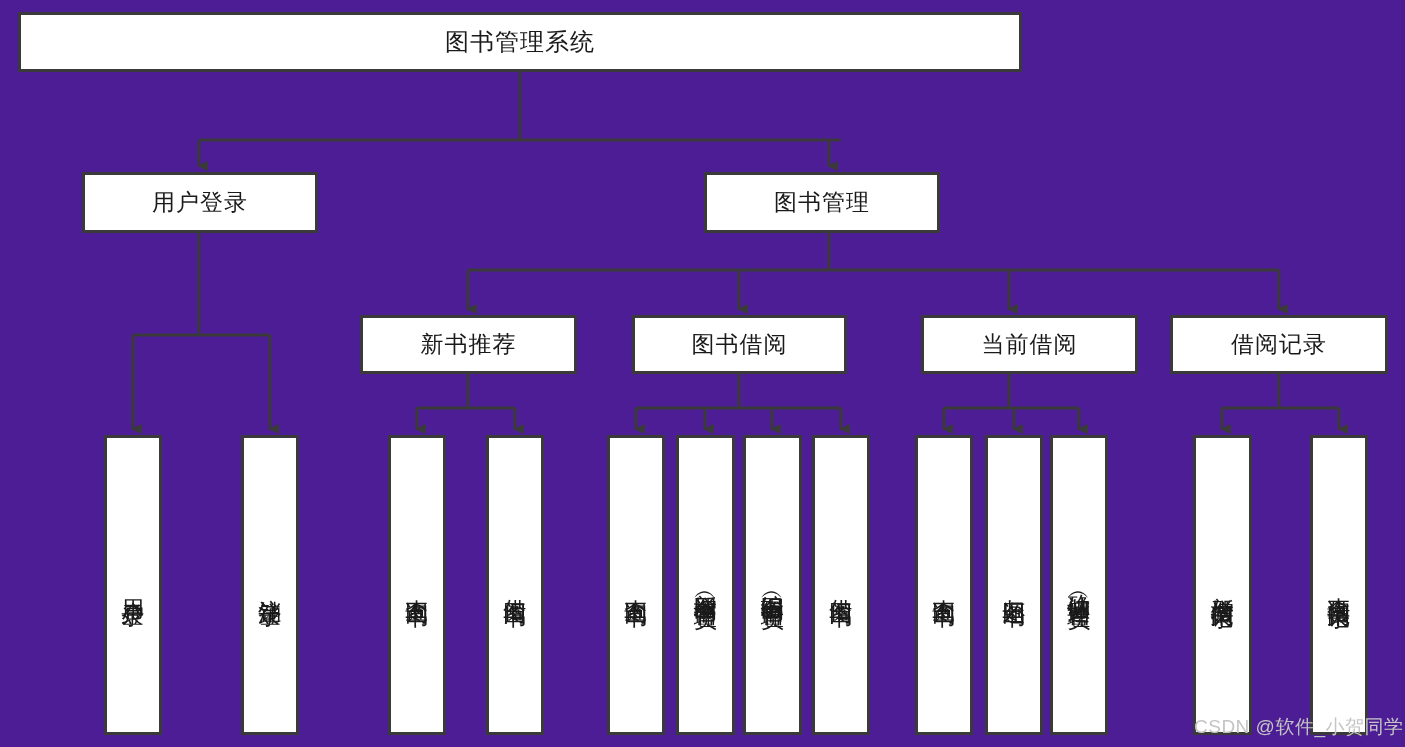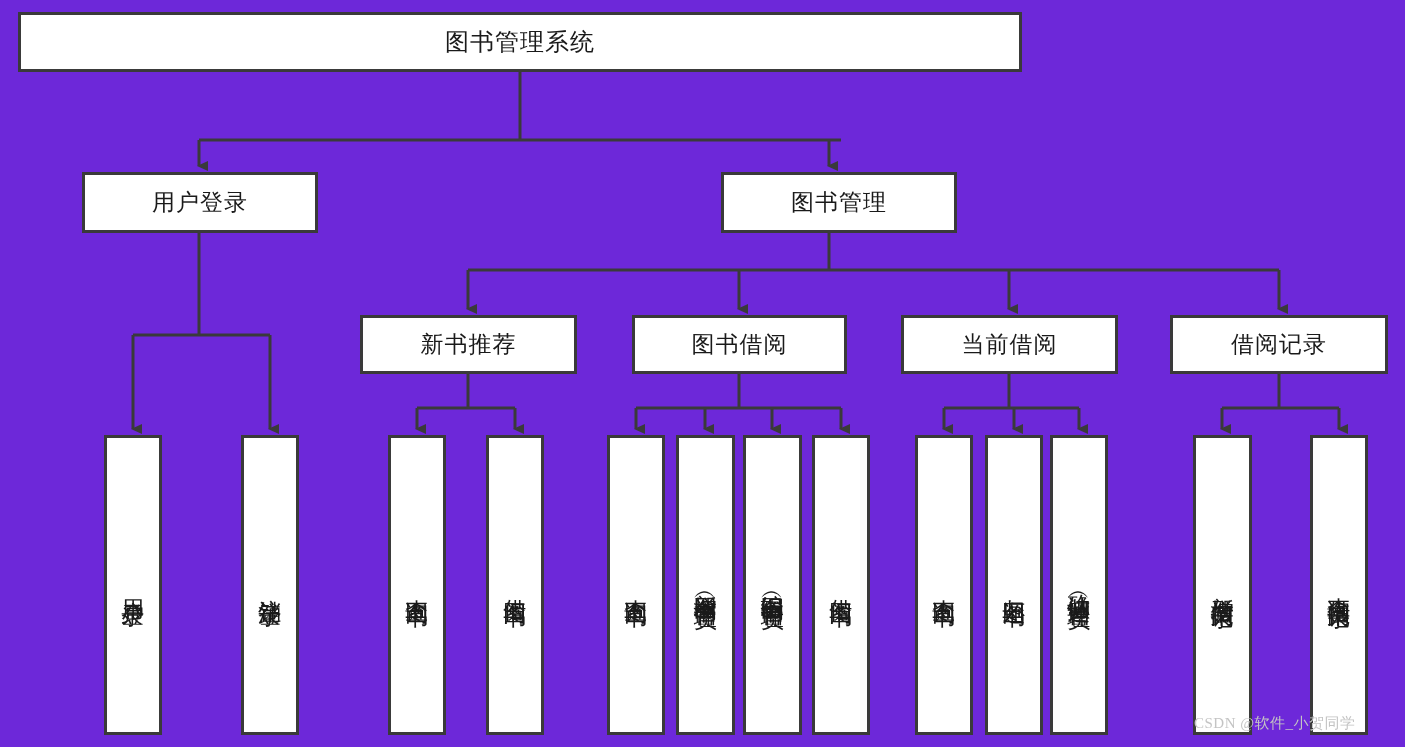--- a/index.html
+++ b/index.html
@@ -8,21 +8,21 @@
     padding: 0;
     background: #ffffff;
   }
   body {
     font-family: "DejaVu Sans", "Liberation Sans", sans-serif;
   }
   #canvas {
     position: relative;
     width: 1405px;
     height: 747px;
-    background: #6d28d9;
+    background: #4c1d95;
     overflow: hidden;
   }
   svg.connectors {
     position: absolute;
     left: 0;
     top: 0;
     width: 1405px;
     height: 747px;
     pointer-events: none;
   }
@@ -55,25 +55,25 @@
     align-items: center;
     justify-content: center;
   }
   .node.vertical .vlabel {
     writing-mode: vertical-rl;
     text-orientation: upright;
     display: block;
   }
   .watermark {
     position: absolute;
-    font-size: 15px;
+    font-size: 19px;
     color: #c4c4c4;
     letter-spacing: 0.5px;
     white-space: nowrap;
-    font-family: Liberation Serif, serif;
+    font-family: Liberation Sans, sans-serif;
   }
 </style>
 </head>
 <body>
 
 <div id="canvas">
 
   <svg class="connectors" viewBox="0 0 1405 747" xmlns="http://www.w3.org/2000/svg">
     <defs>
       <marker id="arrow" markerWidth="12" markerHeight="12" refX="5" refY="9" orient="auto" markerUnits="userSpaceOnUse">
@@ -124,31 +124,31 @@
     </g>
   </svg>
 
   <div class="node horizontal root" style="left:18px; top:12px; width:1004px; height:60px;">
     <span>图书管理系统</span>
   </div>
 
   <div class="node horizontal" style="left:82px; top:172px; width:236px; height:61px;">
     <span>用户登录</span>
   </div>
-  <div class="node horizontal" style="left:721px; top:172px; width:236px; height:61px;">
+  <div class="node horizontal" style="left:704px; top:172px; width:236px; height:61px;">
     <span>图书管理</span>
   </div>
 
   <div class="node horizontal" style="left:360px; top:315px; width:217px; height:59px;text-align:right;">
     <span>新书推荐</span>
   </div>
   <div class="node horizontal" style="left:632px; top:315px; width:215px; height:59px;font-family:Liberation Serif, serif;">
     <span>图书借阅</span>
   </div>
-  <div class="node horizontal" style="left:901px; top:315px; width:217px; height:59px;">
+  <div class="node horizontal" style="left:921px; top:315px; width:217px; height:59px;">
     <span>当前借阅</span>
   </div>
   <div class="node horizontal" style="left:1170px; top:315px; width:218px; height:59px;">
     <span>借阅记录</span>
   </div>
 
   <div class="node vertical" style="left:104px; top:435px; width:58px; height:300px;">
     <span class="vlabel">用户登录</span>
   </div>
   <div class="node vertical" style="left:241px; top:435px; width:58px; height:300px;">

